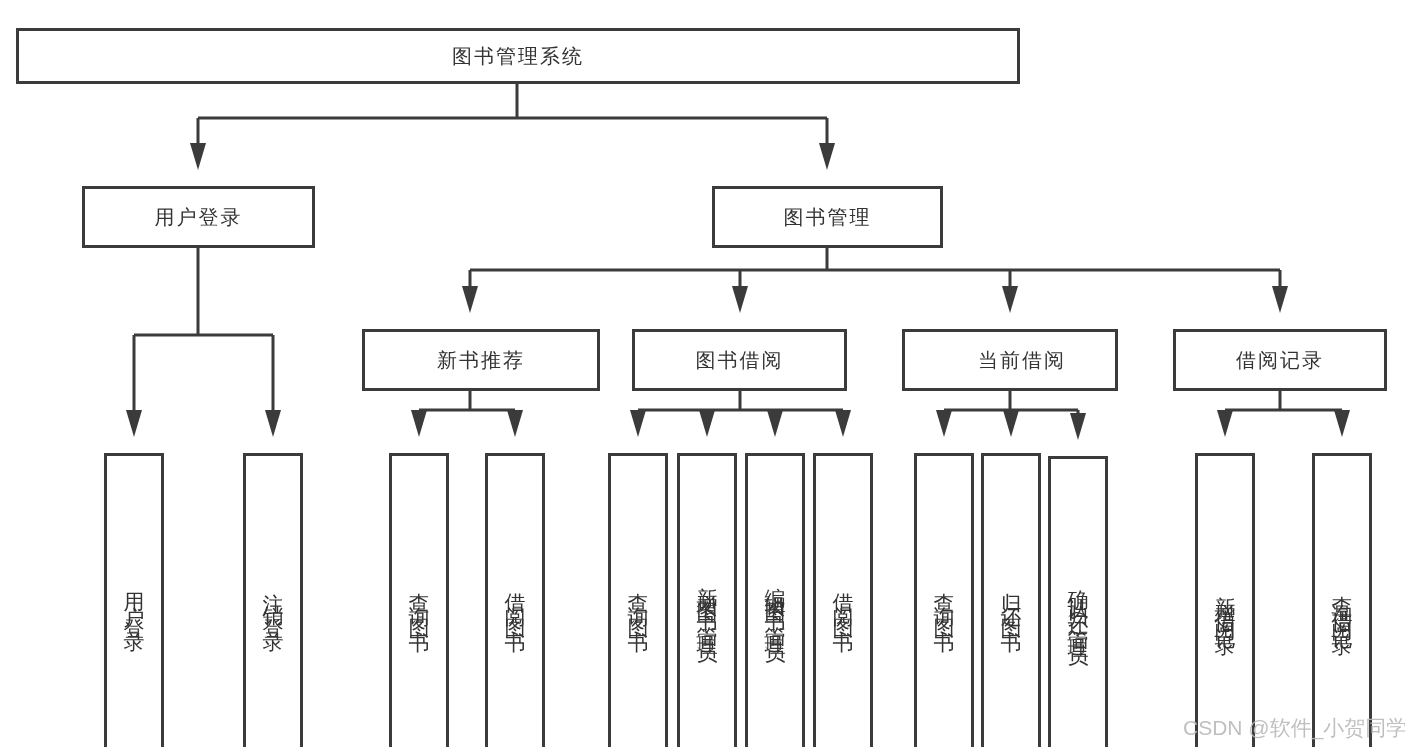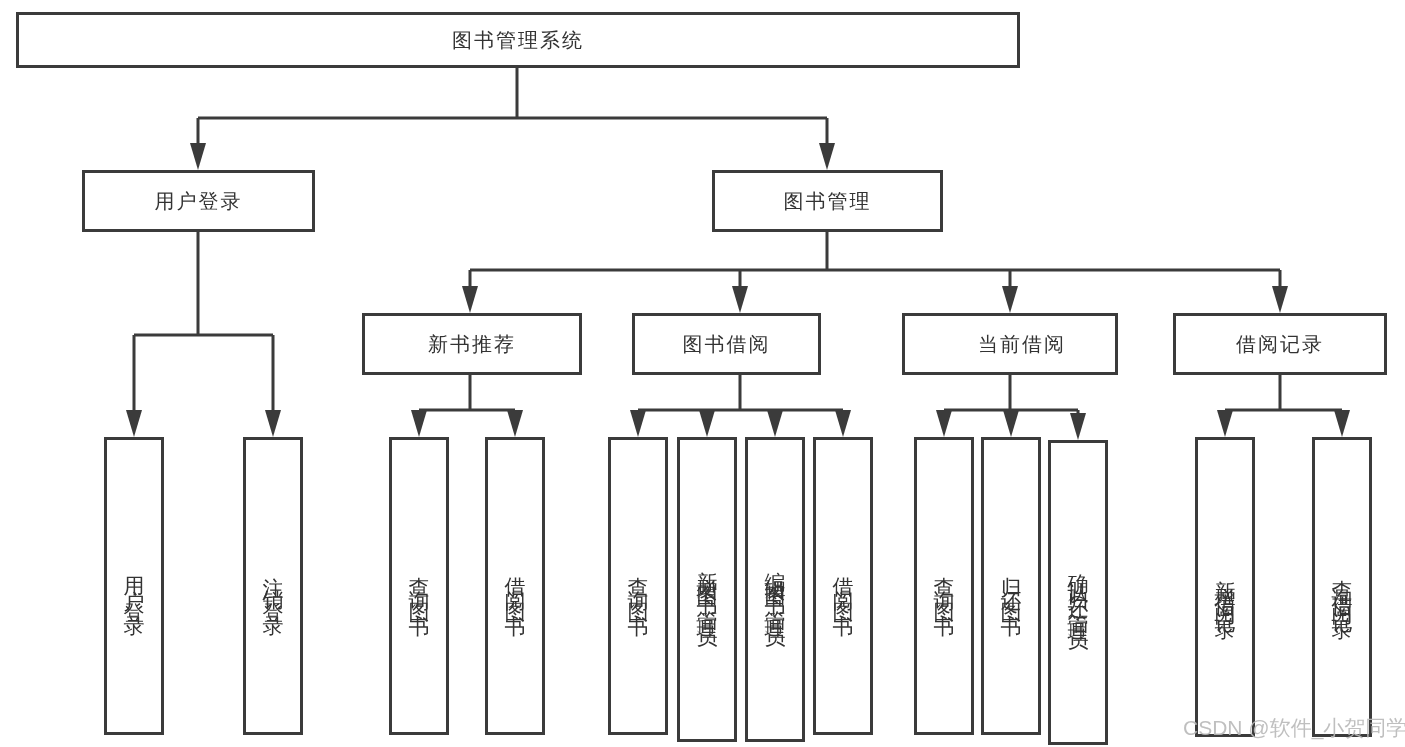--- a/index.html
+++ b/index.html
@@ -19,20 +19,21 @@
     pointer-events: none;
   }
   .node {
     position: absolute;
     background: #ffffff;
     border: 3px solid #3b3b3b;
     box-sizing: border-box;
     display: flex;
     align-items: center;
     justify-content: center;
+    margin-top: 16px;
   }
   .hbox span {
     font-size: 20px;
     letter-spacing: 2px;
     color: #333333;
     white-space: nowrap;
   }
   .vbox span {
     writing-mode: vertical-rl;
     font-size: 21px;
@@ -115,24 +116,24 @@
     <span>图书管理系统</span>
   </div>
 
   <div class="node hbox" style="left:82px; top:170px; width:233px; height:62px;">
     <span>用户登录</span>
   </div>
   <div class="node hbox" style="left:712px; top:170px; width:231px; height:62px;align-items:center;">
     <span>图书管理</span>
   </div>
 
-  <div class="node hbox" style="left:362px; top:313px; width:220px; height:62px;font-family:Liberation Mono, monospace;">
+  <div class="node hbox" style="left:362px; top:313px; width:238px; height:62px;font-family:Liberation Mono, monospace;">
     <span>新书推荐</span>
   </div>
-  <div class="node hbox" style="left:632px; top:313px; width:189px; height:62px;">
+  <div class="node hbox" style="left:632px; top:313px; width:215px; height:62px;">
     <span>图书借阅</span>
   </div>
   <div class="node hbox" style="left:902px; top:313px; width:216px; height:62px;padding-left:24px;">
     <span>当前借阅</span>
   </div>
   <div class="node hbox" style="left:1173px; top:313px; width:214px; height:62px;">
     <span>借阅记录</span>
   </div>
 
   <div class="node vbox" style="left:104px; top:437px; width:60px; height:298px;">

